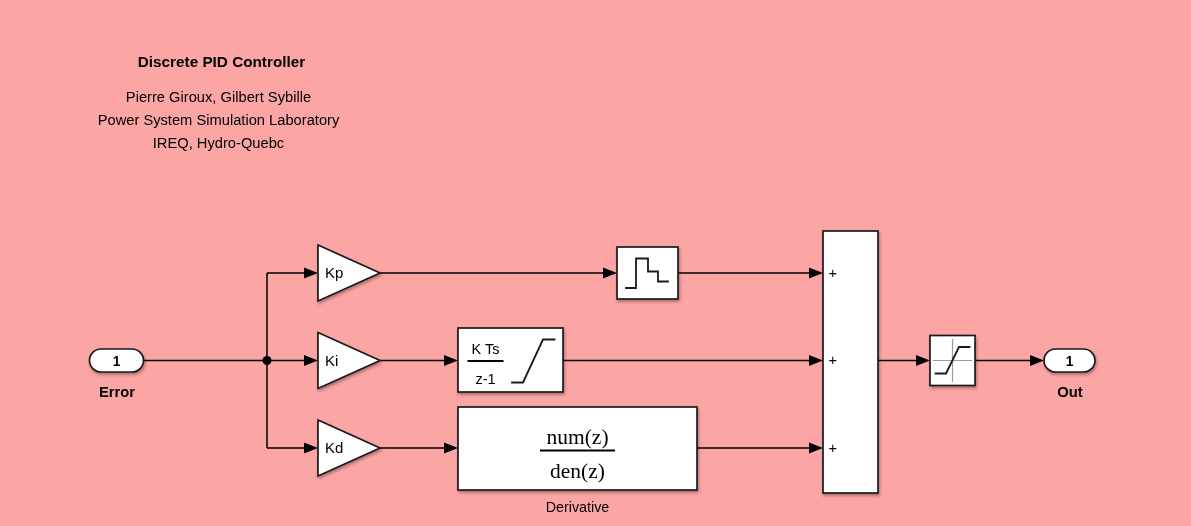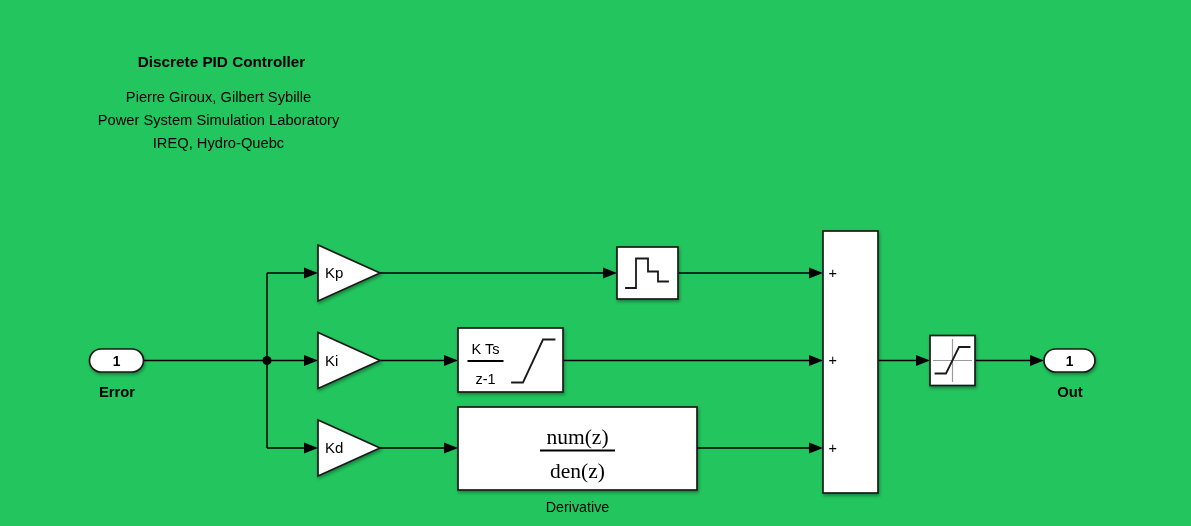--- a/index.html
+++ b/index.html
@@ -5,21 +5,21 @@
   html, body {
     margin: 0;
     padding: 0;
     background: #e9e9e9;
     font-family: "Liberation Sans", sans-serif;
   }
   #canvas {
     position: relative;
     width: 1191px;
     height: 526px;
-    background: #22c55e;
+    background: #fca5a5;
     overflow: hidden;
   }
   svg text {
     font-family: "Liberation Sans", sans-serif;
     fill: #000;
     user-select: none;
   }
   .blk {
     fill: #ffffff;
     stroke: #1a1a1a;

